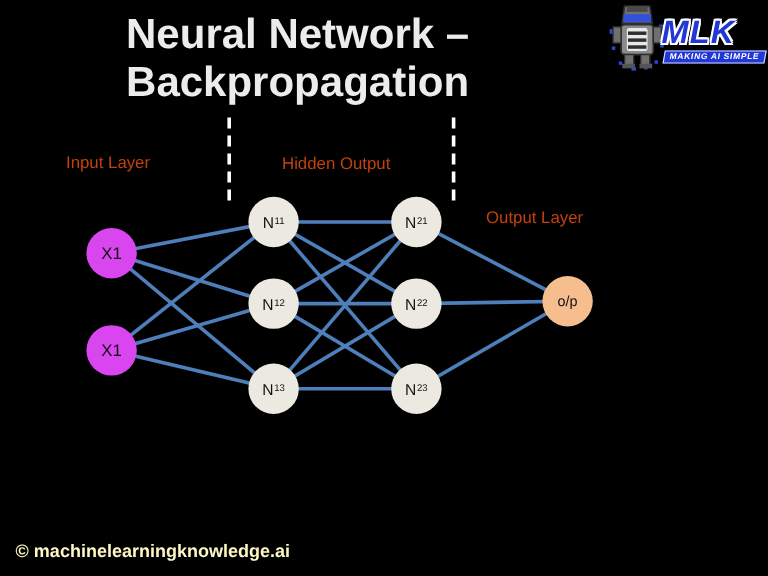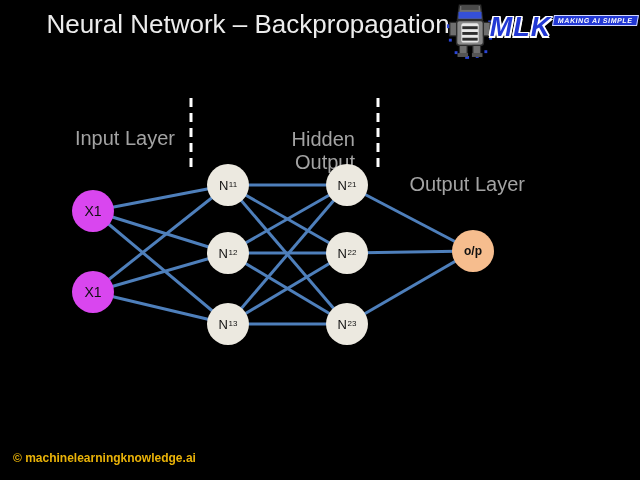--- a/index.html
+++ b/index.html
@@ -8,28 +8,28 @@
     background:#000;
     font-family:"Liberation Sans","DejaVu Sans",sans-serif;
     overflow:hidden;position:relative;
   }
   .stage{position:absolute;left:0;top:0;width:640px;height:480px;background:#000;}
 
   
   .title{
     position:absolute;left:0;top:9px;width:496px;
     text-align:center;
-    font-size:26px;font-weight:normal;color:#ececec;
+    font-size:35px;font-weight:bold;color:#ececec;
     letter-spacing:0px;
   }
 
   
   .logo{position:absolute;right:2px;top:4px;display:flex;align-items:flex-start;}
   .logo-robot{display:block;}
-  .logo-textcol{display:flex;align-items:flex-start;margin-left:-4px;margin-top:10px;}
+  .logo-textcol{display:flex;flex-direction:column;align-items:flex-start;margin-left:-4px;margin-top:10px;}
   .logo-brand{
     font-size:27px;font-weight:bold;font-style:italic;line-height:1;
     color:#2238d4;letter-spacing:1px;
     text-shadow:-1.5px -1.5px 0 #fff,1.5px -1.5px 0 #fff,-1.5px 1.5px 0 #fff,
                  1.5px 1.5px 0 #fff,0 -1.5px 0 #fff,0 1.5px 0 #fff,
                 -1.5px 0 0 #fff,1.5px 0 0 #fff;
   }
   .logo-ribbon{
     background:#2238d4;color:#fff;
     font-size:7px;font-weight:bold;letter-spacing:0.6px;
@@ -37,42 +37,42 @@
     transform:skewX(-10deg);
     border:1px solid #cfd6ff;
     white-space:nowrap;
   }
 
   
   .net-svg{position:absolute;left:0;top:0;}
 
   
   .layer-label{
-    position:absolute;width:120px;text-align:right;
-    color:#a3a3a3;font-size:20px;
+    position:absolute;width:120px;text-align:left;
+    color:#c2410c;font-size:14px;
   }
   .ll-input{left:55px;top:127px;}
   .ll-hidden{left:235px;top:128px;}
   .ll-output{left:405px;top:130px;margin-top:43px;}
 
   
   .node{
     position:absolute;width:42px;height:42px;border-radius:50%;
     display:flex;align-items:center;justify-content:center;
     color:#111;box-sizing:border-box;
   }
   .node-input{background:#d946ef;font-size:14px;}
   .node-hidden{background:#ece9e0;font-size:13px;}
-  .node-output{background:#f6bd8e;font-size:12px;font-weight:bold;}
+  .node-output{background:#f6bd8e;font-size:12px;font-weight:normal;}
   .node sub{font-size:8px;line-height:0;margin-left:0.5px;}
 
   
   .footer{
     position:absolute;left:13px;top:451px;
-    color:#eab308;font-size:12px;font-weight:bold;
+    color:#fef9c3;font-size:15px;font-weight:bold;
   }
 </style>
 </head>
 <body>
 
 <div class="stage">
 
   <div class="title">Neural Network – Backpropagation</div>
 
   <div class="logo">

